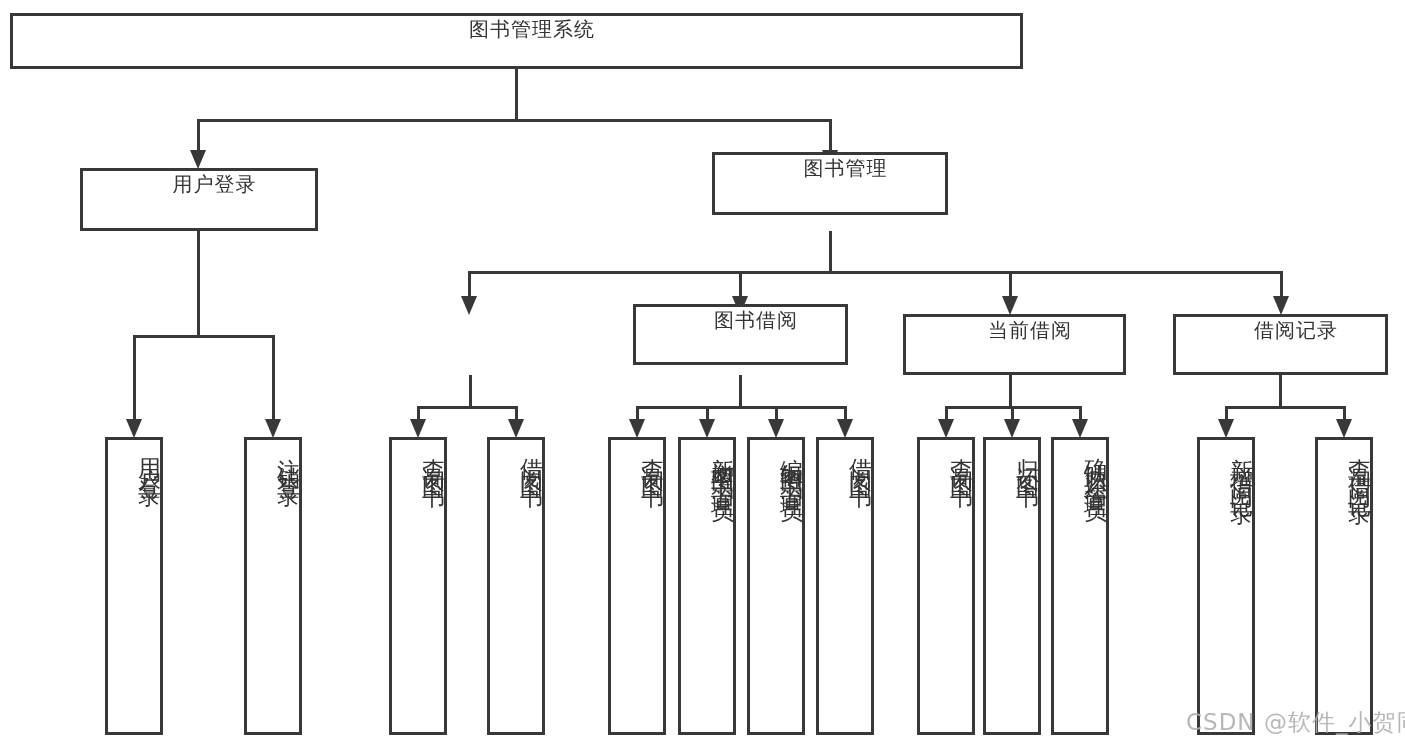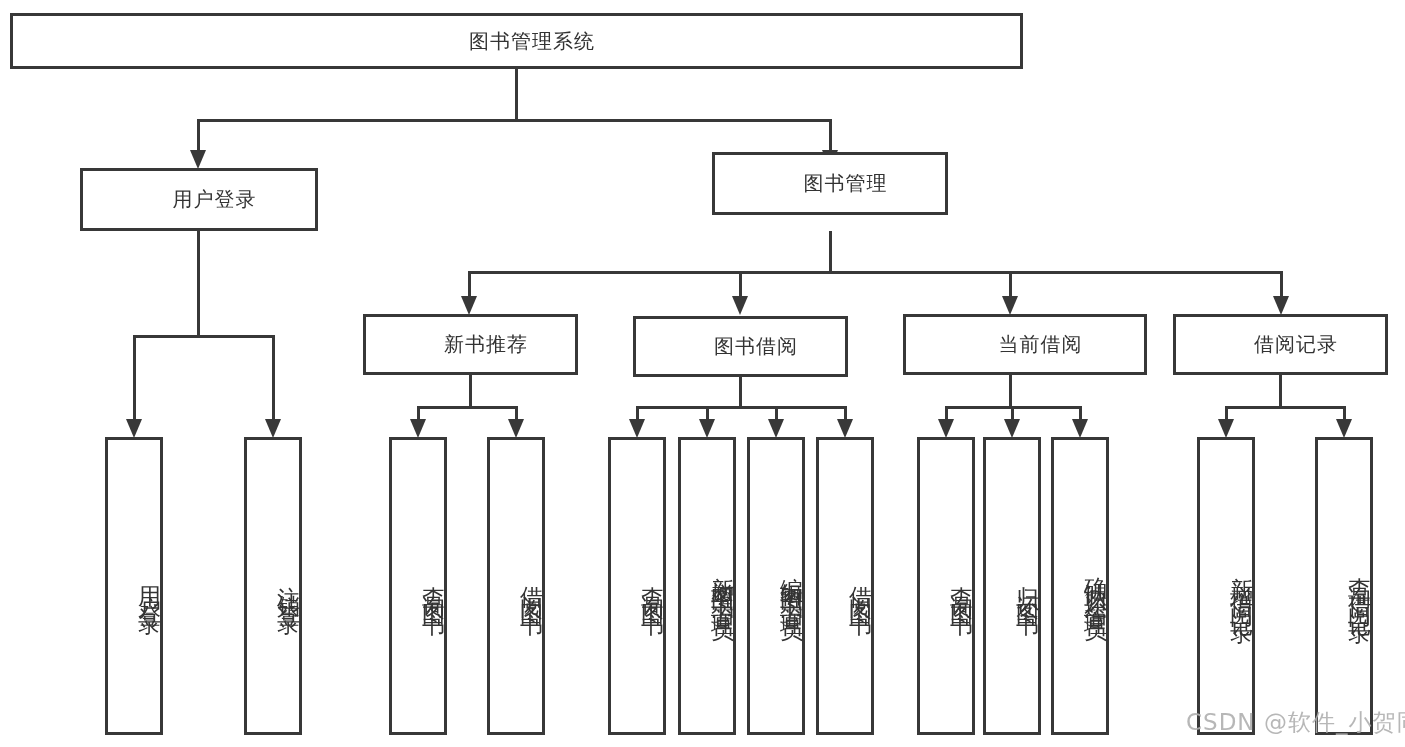--- a/index.html
+++ b/index.html
@@ -10,21 +10,21 @@
     background: #ffffff;
     font-family: "DejaVu Sans", "Liberation Sans", sans-serif;
     overflow: hidden;
   }
   .node {
     position: absolute;
     box-sizing: border-box;
     border: 3px solid #383838;
     background: #ffffff;
     display: flex;
-    align-items: center;
+    align-items: flex-start;
     justify-content: center;
     color: #333333;
     padding-left: 31px;
   }
   .node.h { font-size: 20px; letter-spacing: 1px; }
   .leaf { }
   .vtext {
     writing-mode: vertical-rl;
     text-orientation: mixed;
     font-size: 23px;
@@ -85,27 +85,24 @@
   <div class="drop" style="left:132.5px; top:335px; height:84px;"></div>
   <div class="drop" style="left:271.5px; top:335px; height:84px;"></div>
 
   <div class="line vline" style="left:828.5px; top:231px; height:43px;"></div>
   <div class="line hline" style="left:467.5px; top:271px; width:815px;"></div>
   <div class="drop" style="left:467.5px; top:271px; height:25px;"></div>
   <div class="drop" style="left:738.5px; top:271px; height:25px;"></div>
   <div class="drop" style="left:1008.5px; top:271px; height:25px;"></div>
   <div class="drop" style="left:1279.5px; top:271px; height:25px;"></div>
 
-  <div class="node h" style="left:363px; top:314px; width:215px; height:61px;">
-    <span>新书推荐</span>
-  </div>
-  <div class="node h" style="left:633px; top:316px; width:215px; height:61px;">
+  <div class="node h" style="left:633px; top:304px; width:215px; height:61px;">
     <span>图书借阅</span>
   </div>
-  <div class="node h" style="left:903px; top:314px; width:244px; height:61px;">
+  <div class="node h" style="left:903px; top:314px; width:223px; height:61px;">
     <span>当前借阅</span>
   </div>
   <div class="node h" style="left:1173px; top:314px; width:215px; height:61px;">
     <span>借阅记录</span>
   </div>
 
   <div class="line vline" style="left:468.5px; top:375px; height:34px;"></div>
   <div class="line vline" style="left:738.5px; top:375px; height:34px;"></div>
   <div class="line vline" style="left:1008.5px; top:375px; height:34px;"></div>
   <div class="line vline" style="left:1278.5px; top:375px; height:34px;"></div>

